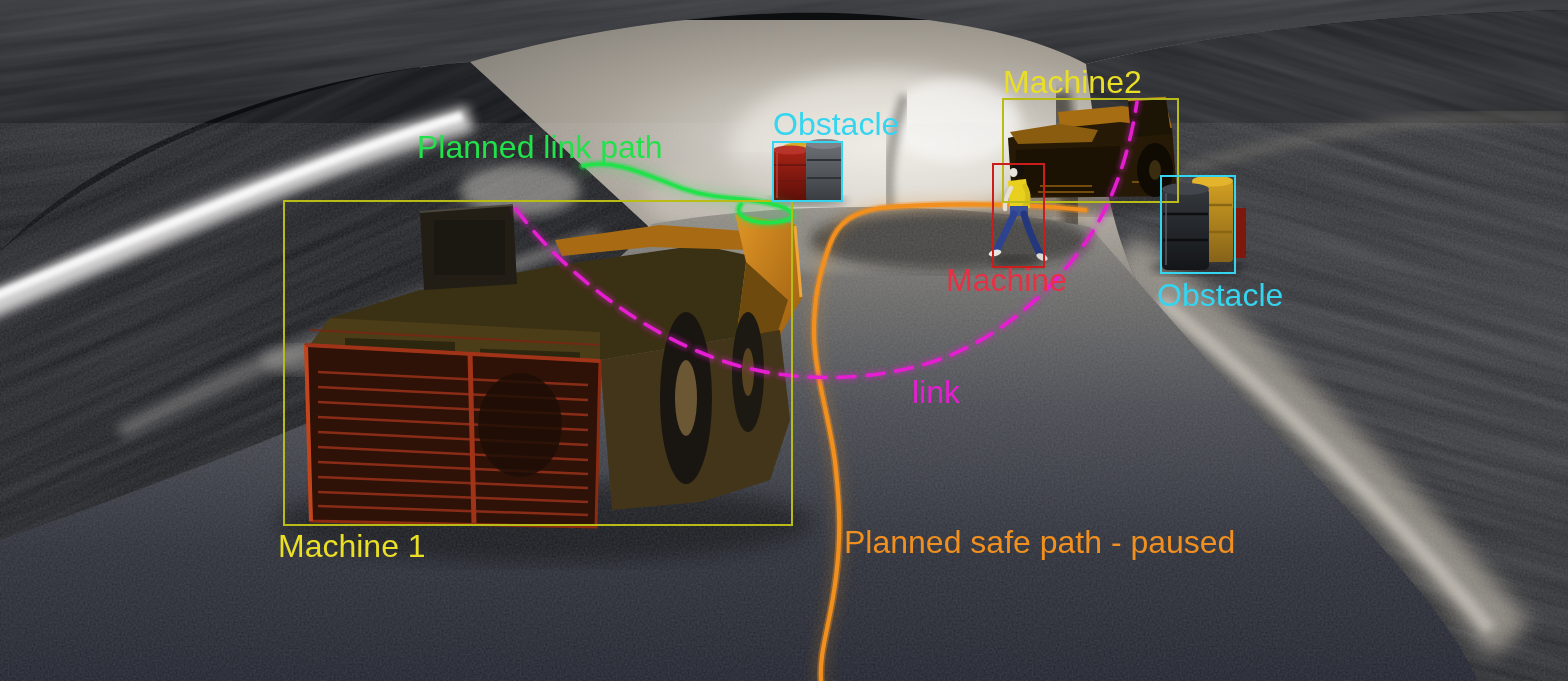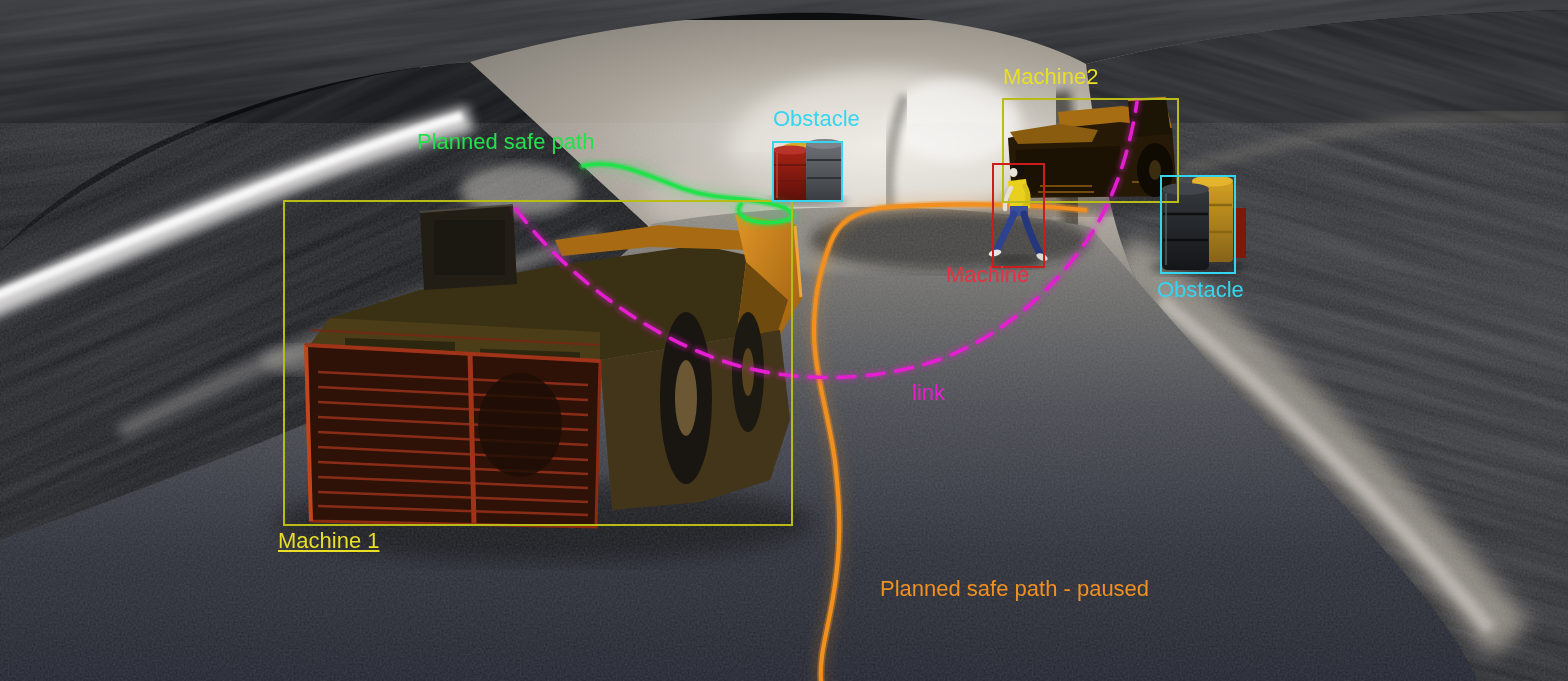--- a/index.html
+++ b/index.html
@@ -3,35 +3,35 @@
 <meta charset="utf-8">
 <style>
   html,body{margin:0;padding:0;background:#000;}
   .stage{
     position:relative;width:1568px;height:681px;overflow:hidden;
     background:#0d0e10;font-family:"Liberation Sans",sans-serif;
     -webkit-font-smoothing:antialiased;
   }
   .stage svg{position:absolute;left:0;top:0;display:block;}
   .ann-box{position:absolute;border:2px solid;box-sizing:border-box;z-index:20;}
-  .ann-label{position:absolute;font-size:22px;line-height:1.1;white-space:nowrap;z-index:21;}
+  .ann-label{position:absolute;font-size:32px;line-height:1.1;white-space:nowrap;z-index:21;}
   .ann-label .second-line{display:block;text-align:center;}
   #box-machine1{left:283px;top:200px;width:510px;height:326px;}
   #box-machine2{left:1002px;top:98px;width:177px;height:105px;}
   #box-person{left:992px;top:163px;width:53px;height:105px;}
   #box-obstacle-left{left:772px;top:141px;width:71px;height:61px;}
   #box-obstacle-right{left:1160px;top:175px;width:76px;height:99px;}
   #lbl-safe-path{left:417px;top:130px;}
   #lbl-obstacle-left{left:773px;top:107px;}
   #lbl-machine2{left:1003px;top:65px;}
   #lbl-person{left:946px;top:263px;}
   #lbl-obstacle-right{left:1157px;top:278px;}
   #lbl-comm{left:912px;top:371px;line-height:43px;}
-  #lbl-paused{left:844px;top:577px;margin-left:36px;}
-  #lbl-machine1{left:278px;top:529px;text-decoration:underline;}
+  #lbl-paused{left:844px;top:525px;}
+  #lbl-machine1{left:278px;top:529px;}
   .pathline{fill:none;stroke-linecap:round;stroke-linejoin:round;}
   .glow-outer{stroke-width:15;opacity:.16;}
   .glow-mid{stroke-width:7.5;opacity:.38;}
   .core{stroke-width:4.2;opacity:1;}
   .core-thin{stroke-width:3.6;opacity:1;}
   .dashed{stroke-dasharray:17 12;}
 </style>
 </head>
 <body>
 
@@ -284,21 +284,21 @@
       <use href="#pMagenta" class="pathline dashed core-thin" style="stroke: rgb(229, 31, 209);"></use>
     </g>
   </svg>
 
   <div class="ann-box" id="box-machine1" style="border-color: rgb(185, 187, 22);"></div>
   <div class="ann-box" id="box-machine2" style="border-color: rgb(185, 187, 22);"></div>
   <div class="ann-box" id="box-person" style="border-color: rgb(204, 29, 29);"></div>
   <div class="ann-box" id="box-obstacle-left" style="border-color: rgb(54, 213, 239);"></div>
   <div class="ann-box" id="box-obstacle-right" style="border-color: rgb(54, 213, 239);"></div>
 
-  <div class="ann-label" id="lbl-safe-path" style="color: rgb(35, 225, 75);">Planned safe path</div>
+  <div class="ann-label" id="lbl-safe-path" style="color: rgb(35, 225, 75);">Planned link path</div>
 
   <div class="ann-label" id="lbl-obstacle-left" style="color: rgb(54, 213, 239);">Obstacle</div>
 
   <div class="ann-label" id="lbl-machine2" style="color: rgb(234, 223, 37);">Machine2</div>
 
   <div class="ann-label" id="lbl-person" style="color: rgb(230, 49, 69);">Machine</div>
 
   <div class="ann-label" id="lbl-obstacle-right" style="color: rgb(54, 213, 239);">Obstacle</div>
 
   <div class="ann-label" id="lbl-comm" style="color: rgb(229, 31, 209);">

